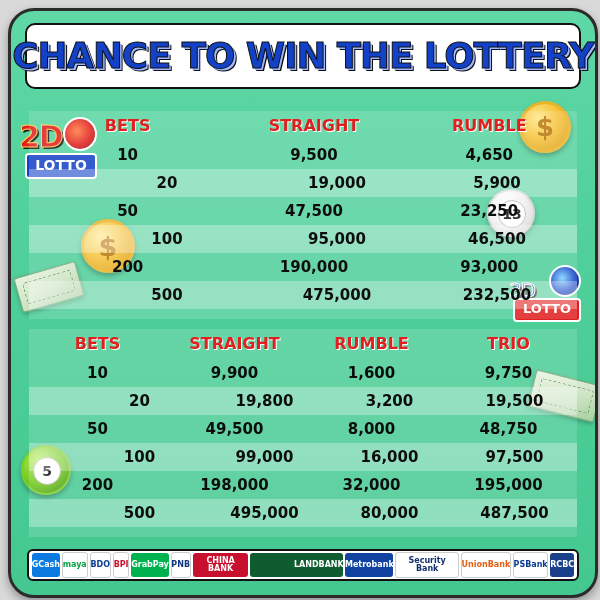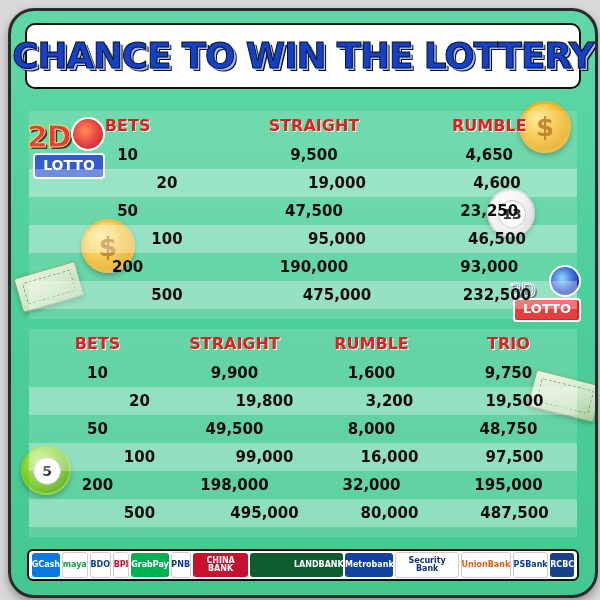--- a/index.html
+++ b/index.html
@@ -59,21 +59,21 @@
   .c3 .col1{width:32%;}
   .c3 .col2{width:32%;}
   
   .c4 .col0{width:25%;}
   .c4 .col1{width:25%;}
   .c4 .col2{width:25%;}
   .c4 .col3{width:25%;}
 
   
   .logo2d{
-    position:absolute;left:16px;top:108px;width:80px;height:64px;
+    position:absolute;left:8px;top:108px;width:80px;height:64px;
   }
   .logo2d .big{
     position:absolute;left:0;top:0;width:80px;height:36px;
     color:#e01f1f;font-size:30px;font-weight:bold;letter-spacing:-1px;
     -webkit-text-stroke:1px #ffd34d;
     text-shadow:2px 2px 0 #1b1b1b;
     font-family:"DejaVu Sans", sans-serif;
   }
   .logo2d .lotto{
     position:absolute;left:6px;top:34px;width:68px;height:22px;
@@ -192,21 +192,21 @@
     </div>
     <div class="rows">
       <div class="row">
         <span class="col0">10</span>
         <span class="col1">9,500</span>
         <span class="col2">4,650</span>
       </div>
       <div class="row alt">
         <span class="col0">20</span>
         <span class="col1">19,000</span>
-        <span class="col2">4,600</span>
+        <span class="col2">5,900</span>
       </div>
       <div class="row">
         <span class="col0">50</span>
         <span class="col1">47,500</span>
         <span class="col2">23,250</span>
       </div>
       <div class="row alt">
         <span class="col0">100</span>
         <span class="col1">95,000</span>
         <span class="col2">46,500</span>

